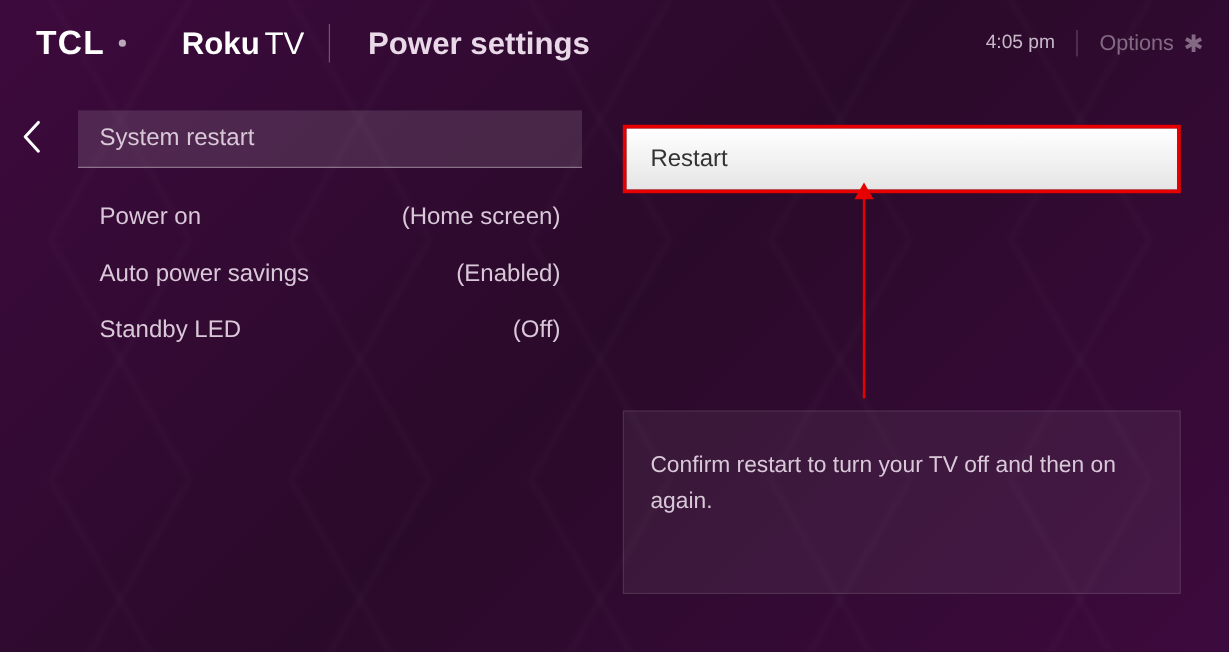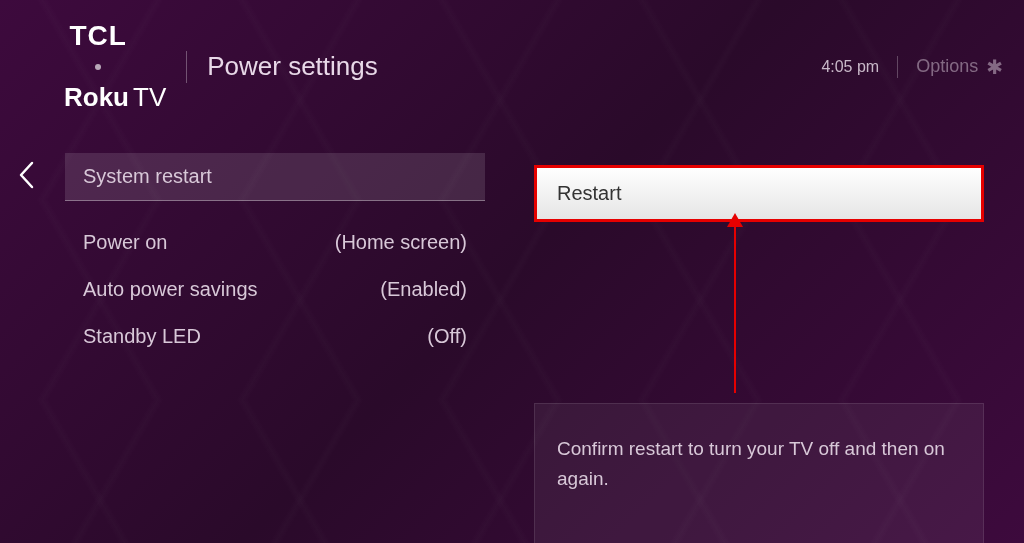--- a/index.html
+++ b/index.html
@@ -34,21 +34,20 @@
       display: flex;
       align-items: center;
       padding: 20px 30px 10px 30px;
       position: relative;
     }
     
     .brand {
       display: flex;
       align-items: center;
       gap: 12px;
-      flex-direction: column;
     }
     
     .brand-tcl {
       font-size: 28px;
       font-weight: 700;
       color: #ffffff;
       letter-spacing: 1px;
     }
     
     .brand-dot {
@@ -75,22 +74,23 @@
     
     .header-divider {
       width: 1px;
       height: 32px;
       background: rgba(255,255,255,0.3);
       margin: 0 20px;
     }
     
     .page-title {
       font-size: 26px;
-      font-weight: 400;
+      font-weight: 700;
       color: #e8d8e8;
+      margin-left: 12px;
     }
     
     .header-right {
       position: absolute;
       right: 21px;
       display: flex;
       align-items: center;
       gap: 18px;
     }
     
@@ -114,21 +114,21 @@
     }
     
     .options-icon {
       font-size: 20px;
       color: rgba(200,184,200,0.55);
     }
     
     .content {
       display: flex;
       padding: 30px 10px 0 10px;
-      gap: 49px;
+      gap: 34px;
       position: relative;
     }
     
     .back-arrow {
       position: absolute;
       left: 18px;
       top: 38px;
       font-size: 28px;
       color: #ffffff;
       font-weight: 300;

